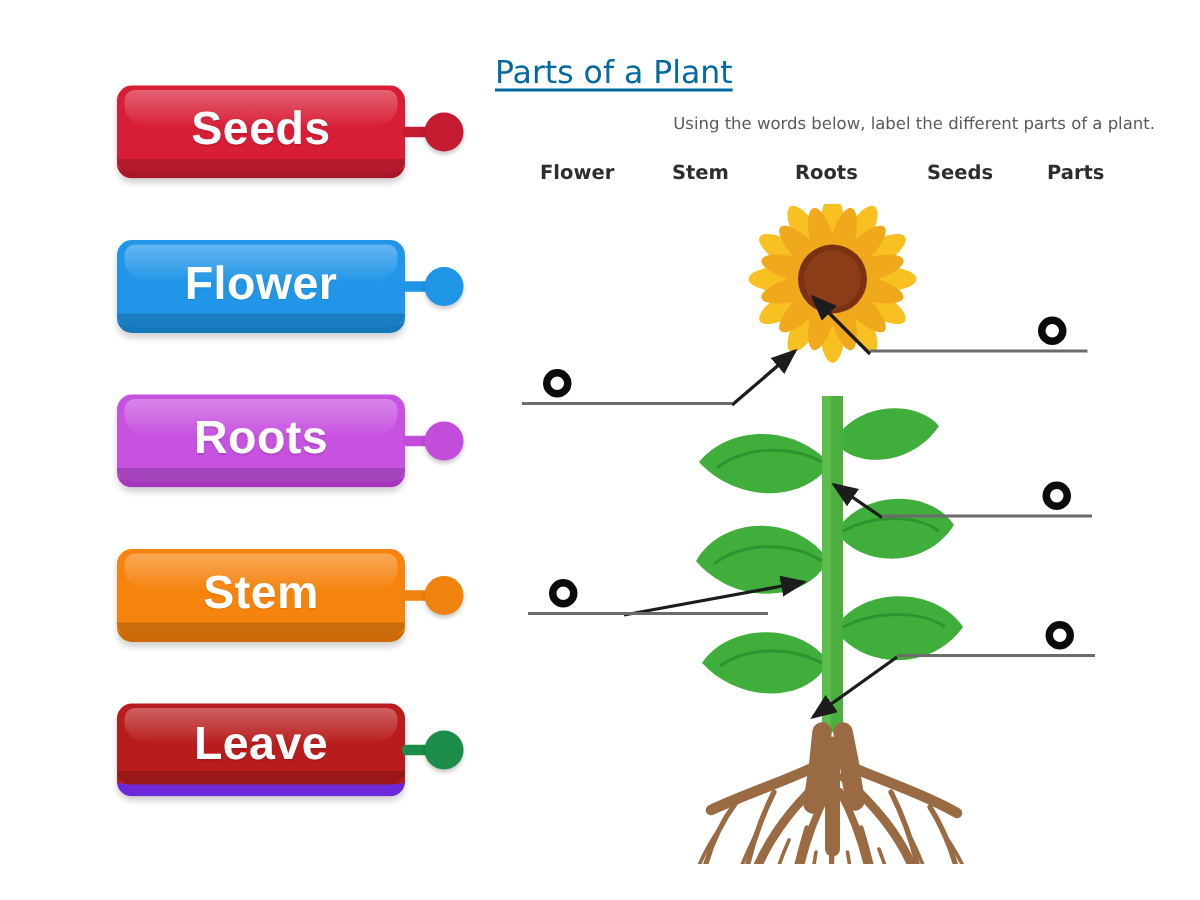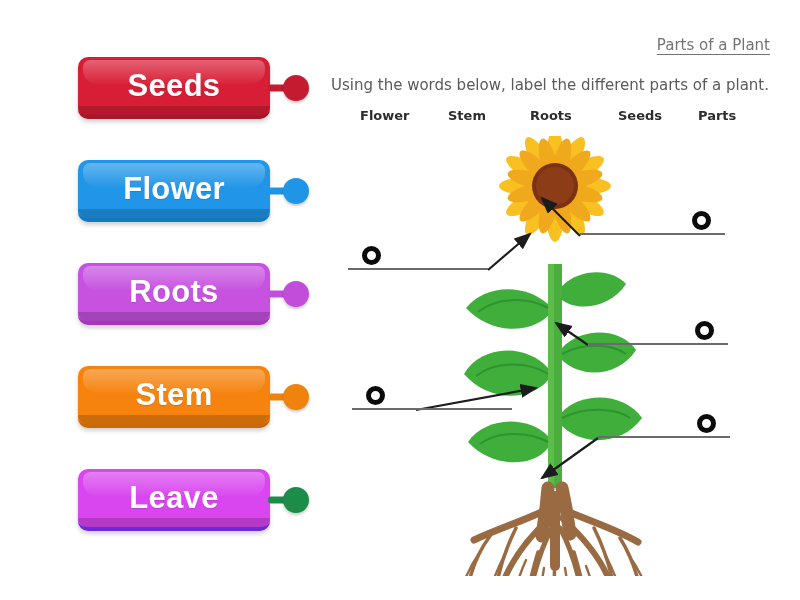--- a/index.html
+++ b/index.html
@@ -53,29 +53,29 @@
     width: 26px; height: 26px; border-radius: 50%;
     transform: translateY(-50%);
     box-shadow: 0 2px 3px rgba(0,0,0,0.22);
   }
 
   
   #worksheet { position: absolute; left: 330px; top: 26px; width: 440px; height: 560px; }
 
   .ws-title {
     position: absolute; top: 10px; left: 0; width: 440px;
-    text-align: right;
-    font-size: 15px; color: #737373;
+    text-align: left;
+    font-size: 21px; color: #0369a1;
     font-family: "DejaVu Sans", sans-serif;
     text-decoration: underline;
     text-underline-offset: 4px;
   }
   .ws-sub {
     position: absolute; top: 50px; left: 0; width: 440px;
-    text-align: center; font-size: 15px; color: #5a5a5a;
+    text-align: right; font-size: 11px; color: #5a5a5a;
     font-family: "DejaVu Sans", sans-serif;
   }
   .wordbank { position: absolute; top: 82px; left: 0; width: 440px; height: 20px; }
   .wb-word {
     position: absolute; top: 0;
     font-size: 13px; font-weight: bold; color: #2d2d2d;
     font-family: "DejaVu Sans", sans-serif;
     white-space: nowrap;
   }
 
@@ -128,21 +128,21 @@
         <div class="knob" style="background:#c24ddb;"></div>
       </div>
       <div class="tile-row" style="top: 366px;">
         <div class="tile" style="background:#f5830d;border-bottom:4px solid #cc6805;">
           <span class="tile-label">Stem</span>
         </div>
         <div class="connector" style="background:#f0820e;"></div>
         <div class="knob" style="background:#f0820e;"></div>
       </div>
       <div class="tile-row" style="top: 469px;">
-        <div class="tile" style="background:#d946ef;border-bottom:4px solid #6d28d9;">
+        <div class="tile" style="background:#b91c1c;border-bottom:8px solid #6d28d9;">
           <span class="tile-label">Leave</span>
         </div>
         <div class="connector" style="background:#1c8d49;"></div>
         <div class="knob" style="background:#1c8d49;"></div>
       </div>
     </div>
 
   <div id="worksheet">
 
     <div class="ws-title">Parts of a Plant</div>

